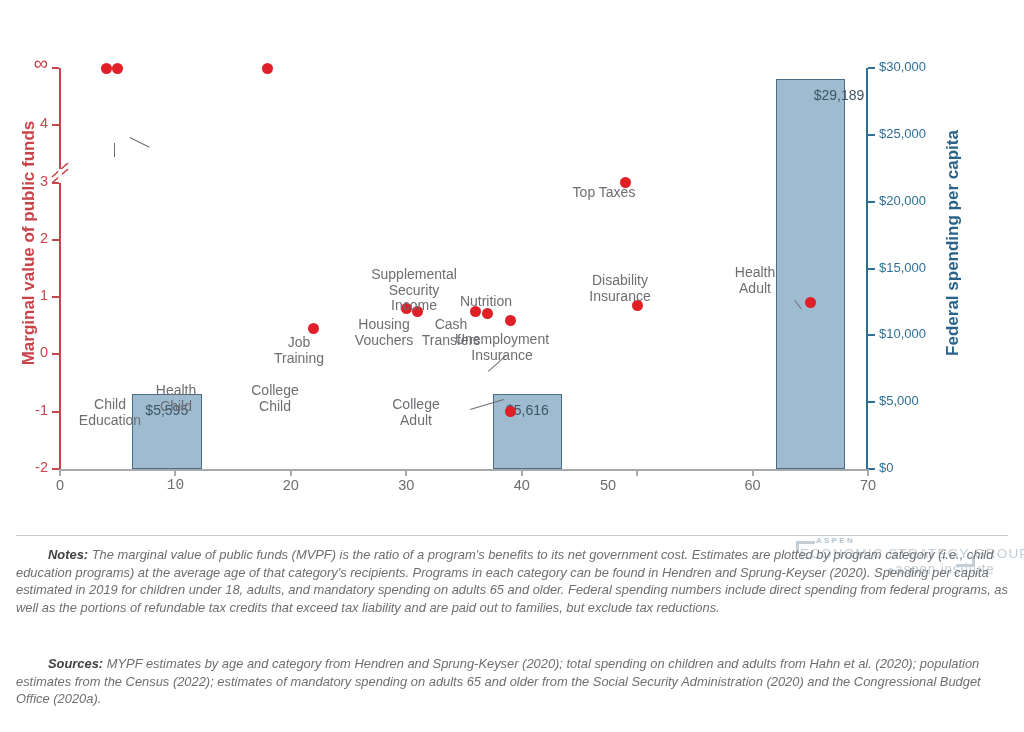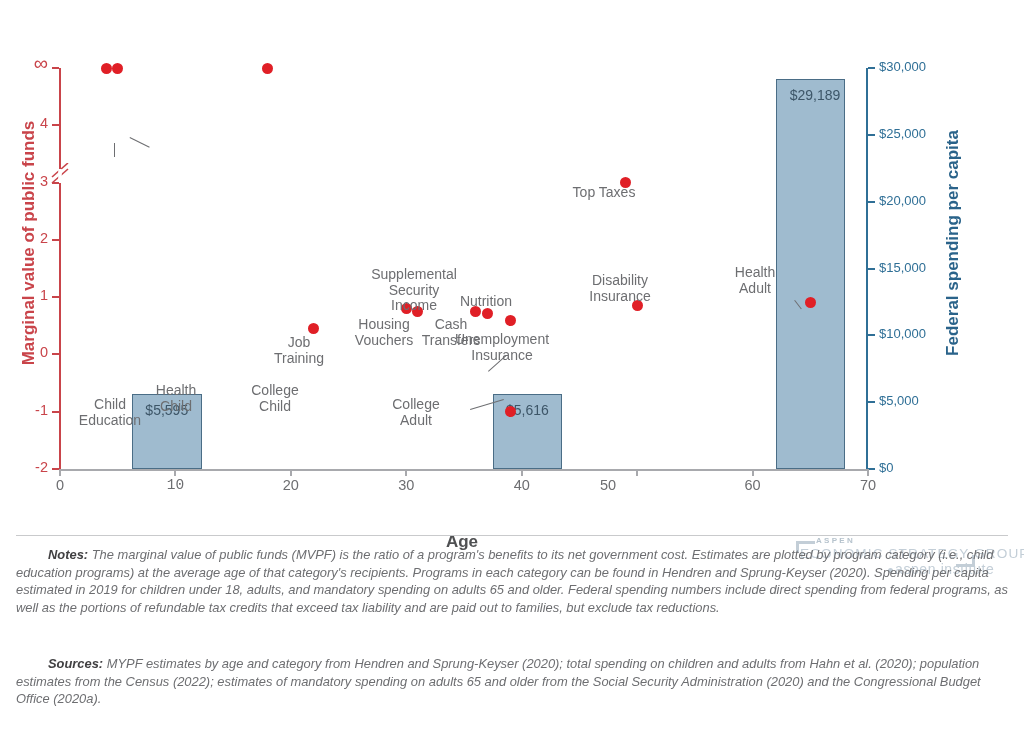--- a/index.html
+++ b/index.html
@@ -197,21 +197,21 @@
         <div class="lbl-x" style="left: 735.571px;">60</div>
         <div class="tick-x" style="left: 867px;"></div>
         <div class="lbl-x" style="left: 851px;">70</div>
       </div>
     <div id="bar-layer">
         <div class="bar" style="left: 131.566px; width: 70.4114px; top: 339.214px; height: 74.7865px;"></div>
         <div class="bar-val" style="left: 131.566px; width: 70.4114px; top: 347.214px;">$5,595</div>
         <div class="bar" style="left: 492.857px; width: 69.2571px; top: 338.933px; height: 75.0672px;"></div>
         <div class="bar-val" style="left: 492.857px; width: 69.2571px; top: 346.933px;">$5,616</div>
         <div class="bar" style="left: 775.657px; width: 69.2571px; top: 23.8404px; height: 390.16px;"></div>
-        <div class="bar-val" style="left: 769px; width: 92px; top: 31.8404px;">$29,189</div>
+        <div class="bar-val" style="left: 793px; width: 92px; top: 31.8404px;">$29,189</div>
       </div>
     <div id="point-layer">
         <div class="pt" style="left: 106.171px; top: 13px;"></div>
         <div class="plabel" style="left: 62px; top: 342px; width: 96px;">Child
 Education</div>
         <div class="leader" style="left: 115px; top: 88px; width: 14px; transform: rotate(1.5708rad);"></div>
         <div class="pt" style="left: 117.714px; top: 13px;"></div>
         <div class="plabel" style="left: 136px; top: 328px; width: 80px;">Health
 Child</div>
         <div class="leader" style="left: 130px; top: 82px; width: 22.3607px; transform: rotate(0.463648rad);"></div>
@@ -247,21 +247,20 @@
         <div class="plabel" style="left: 562px; top: 218px; width: 116px;">Disability
 Insurance</div>
         <div class="pt" style="left: 810.286px; top: 247.871px;"></div>
         <div class="plabel" style="left: 710px; top: 210px; width: 90px;">Health
 Adult</div>
         <div class="leader" style="left: 795px; top: 245px; width: 11.4018px; transform: rotate(0.909753rad);"></div>
       </div>
 
     <div class="ytitle-left">Marginal value of public funds</div>
     <div class="ytitle-right">Federal spending per capita</div>
-    <div class="xtitle">Age</div>
 
     <div class="logo">
       <div class="br-tl"></div>
       <div class="br-br"></div>
       <div class="logo-aspen">ASPEN</div>
       <div class="logo-main">ECONOMIC STRATEGY GROUP</div>
       <div class="logo-sub"><span class="dot"></span><span>aspen institute</span></div>
     </div>
   </div>
 

